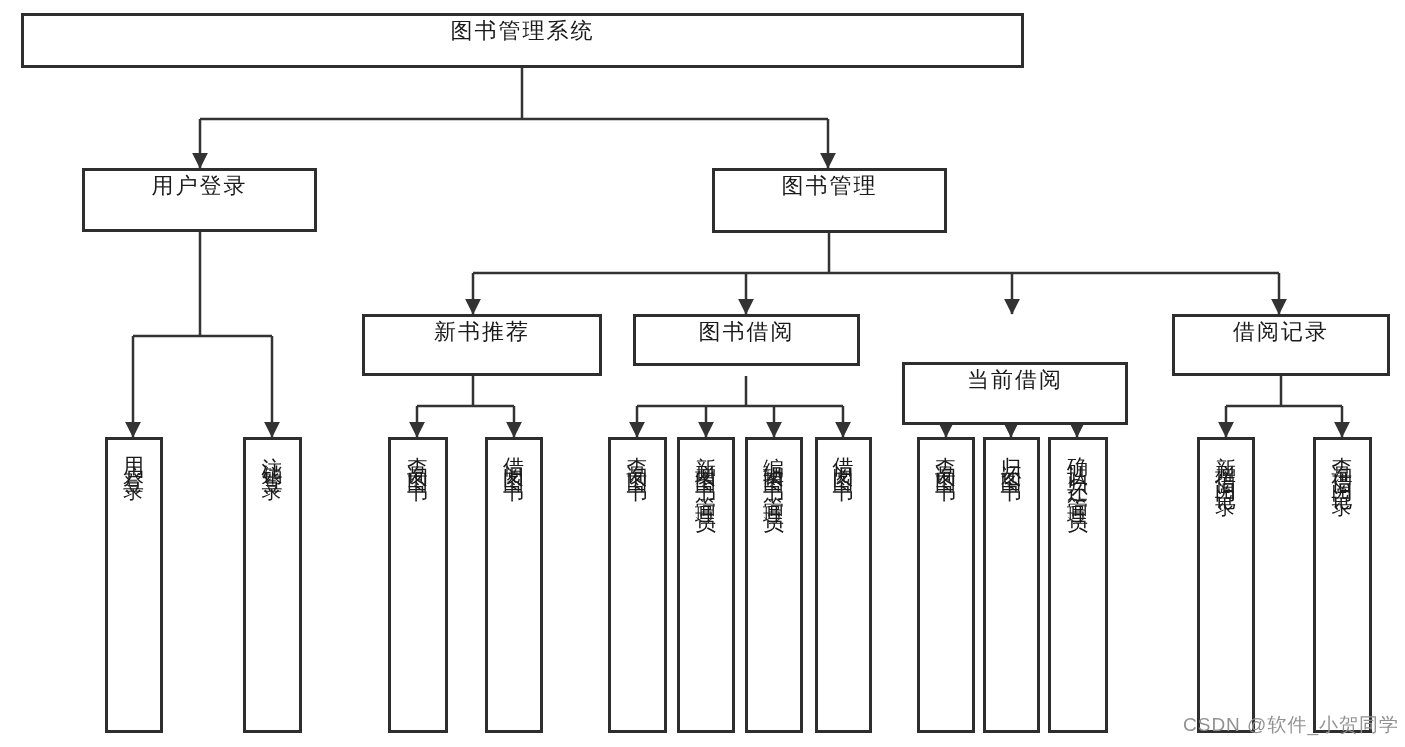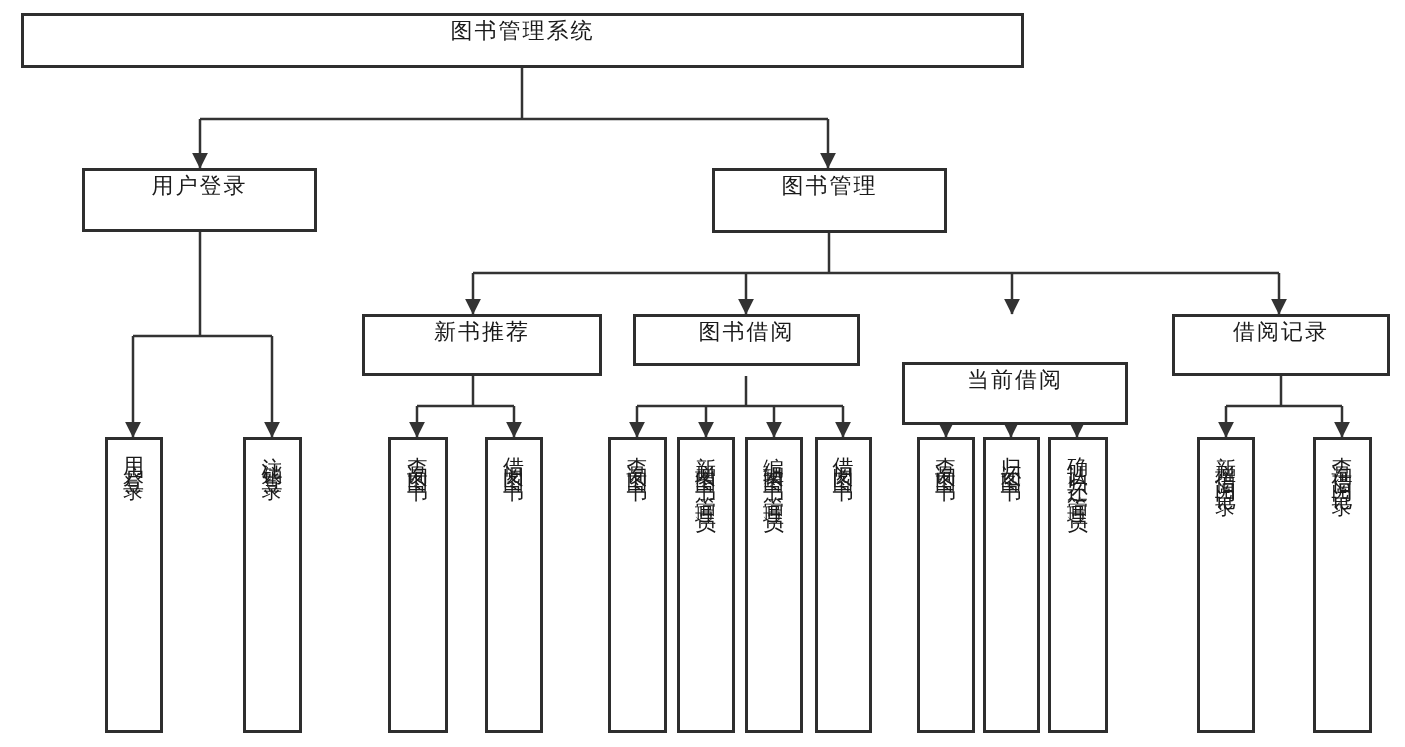--- a/index.html
+++ b/index.html
@@ -155,13 +155,14 @@
       <div class="node vertical" style="left: 1048px; top: 437px; width: 60px; height: 296px; border-color: rgb(46, 46, 46); background: rgb(255, 255, 255);">
         <span class="lbl">确认归还（管理员）</span>
       </div>
       <div class="node vertical" style="left: 1197px; top: 437px; width: 58px; height: 296px; border-color: rgb(46, 46, 46); background: rgb(255, 255, 255);">
         <span class="lbl">新增借阅记录</span>
       </div>
       <div class="node vertical" style="left: 1313px; top: 437px; width: 59px; height: 296px; border-color: rgb(46, 46, 46); background: rgb(255, 255, 255);">
         <span class="lbl">查询借阅记录</span>
       </div>
     </div>
+  <div class="watermark" style="color: rgb(145, 145, 145);">CSDN @软件_小贺同学</div>
 </div>
 
 </body></html>

